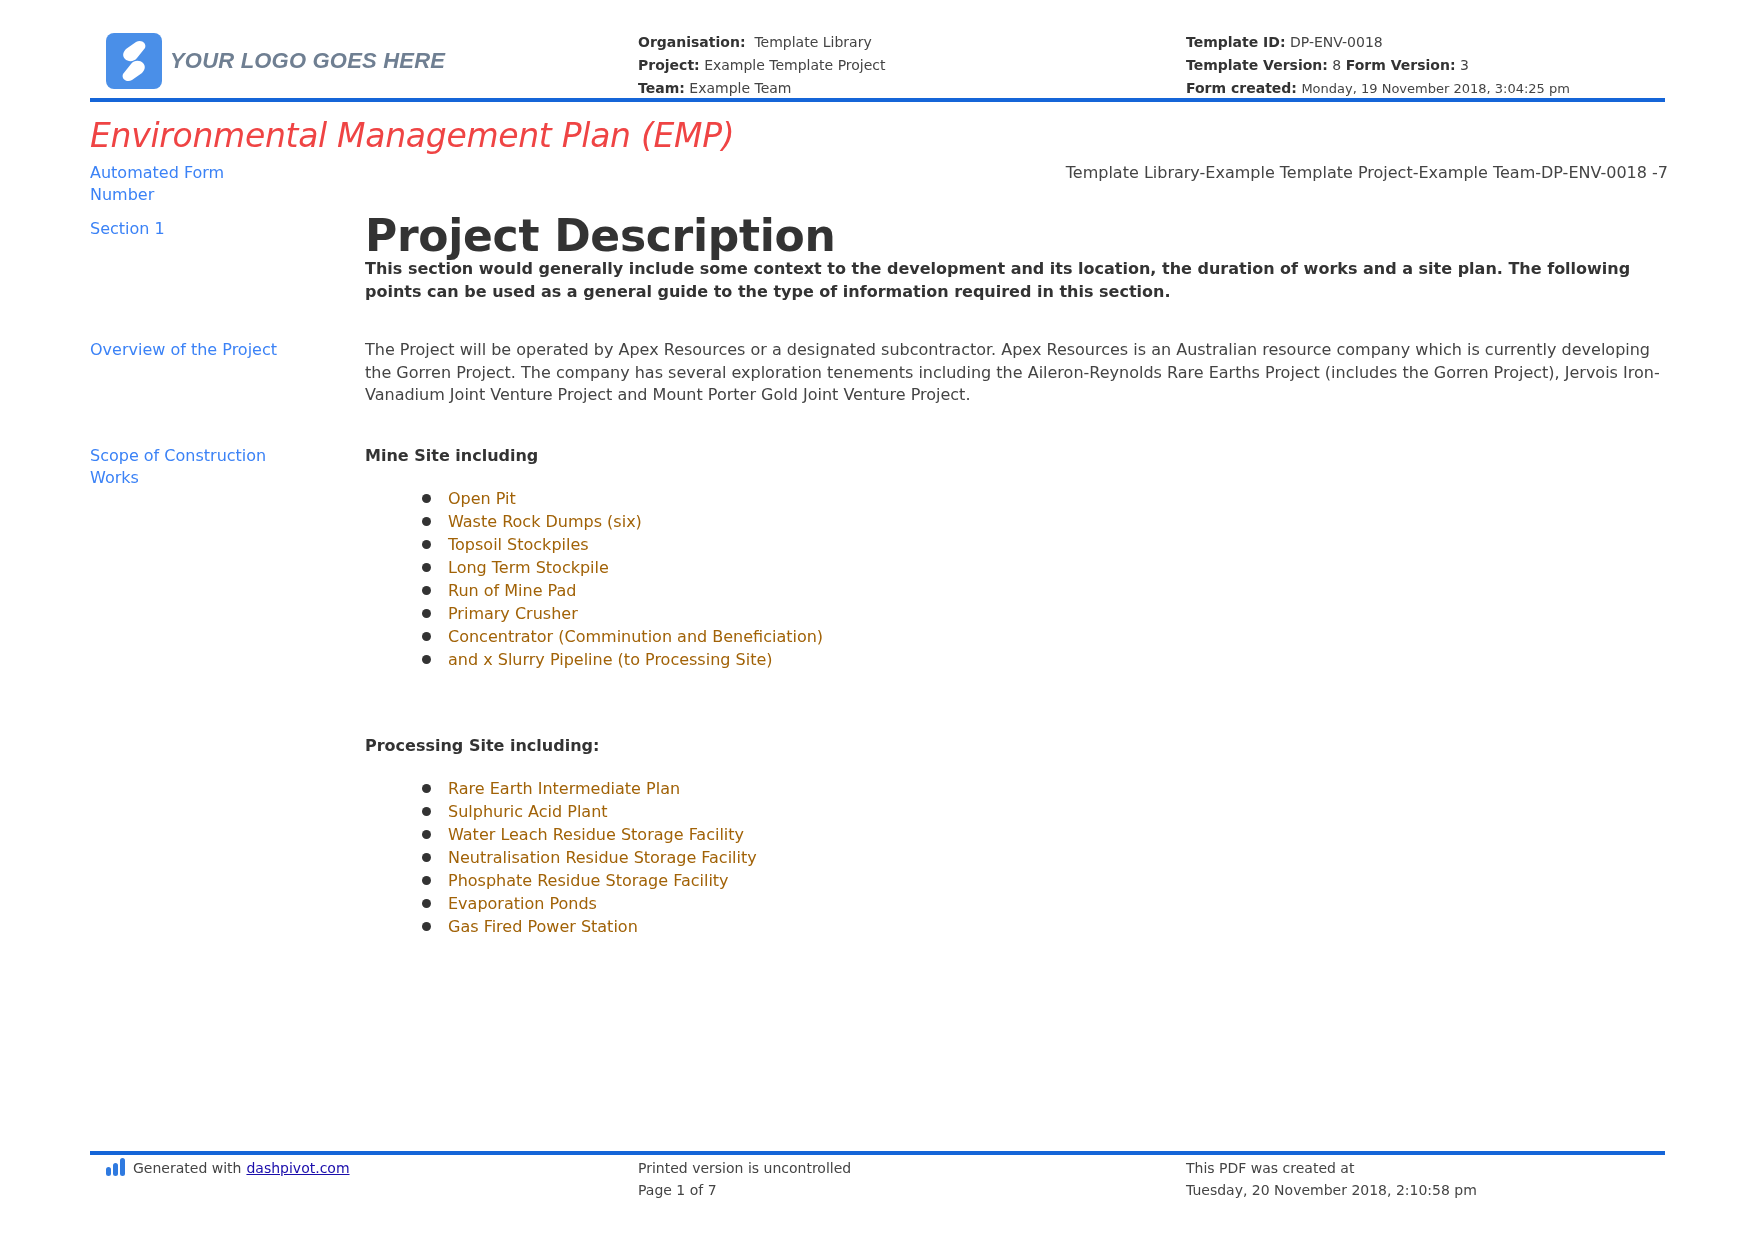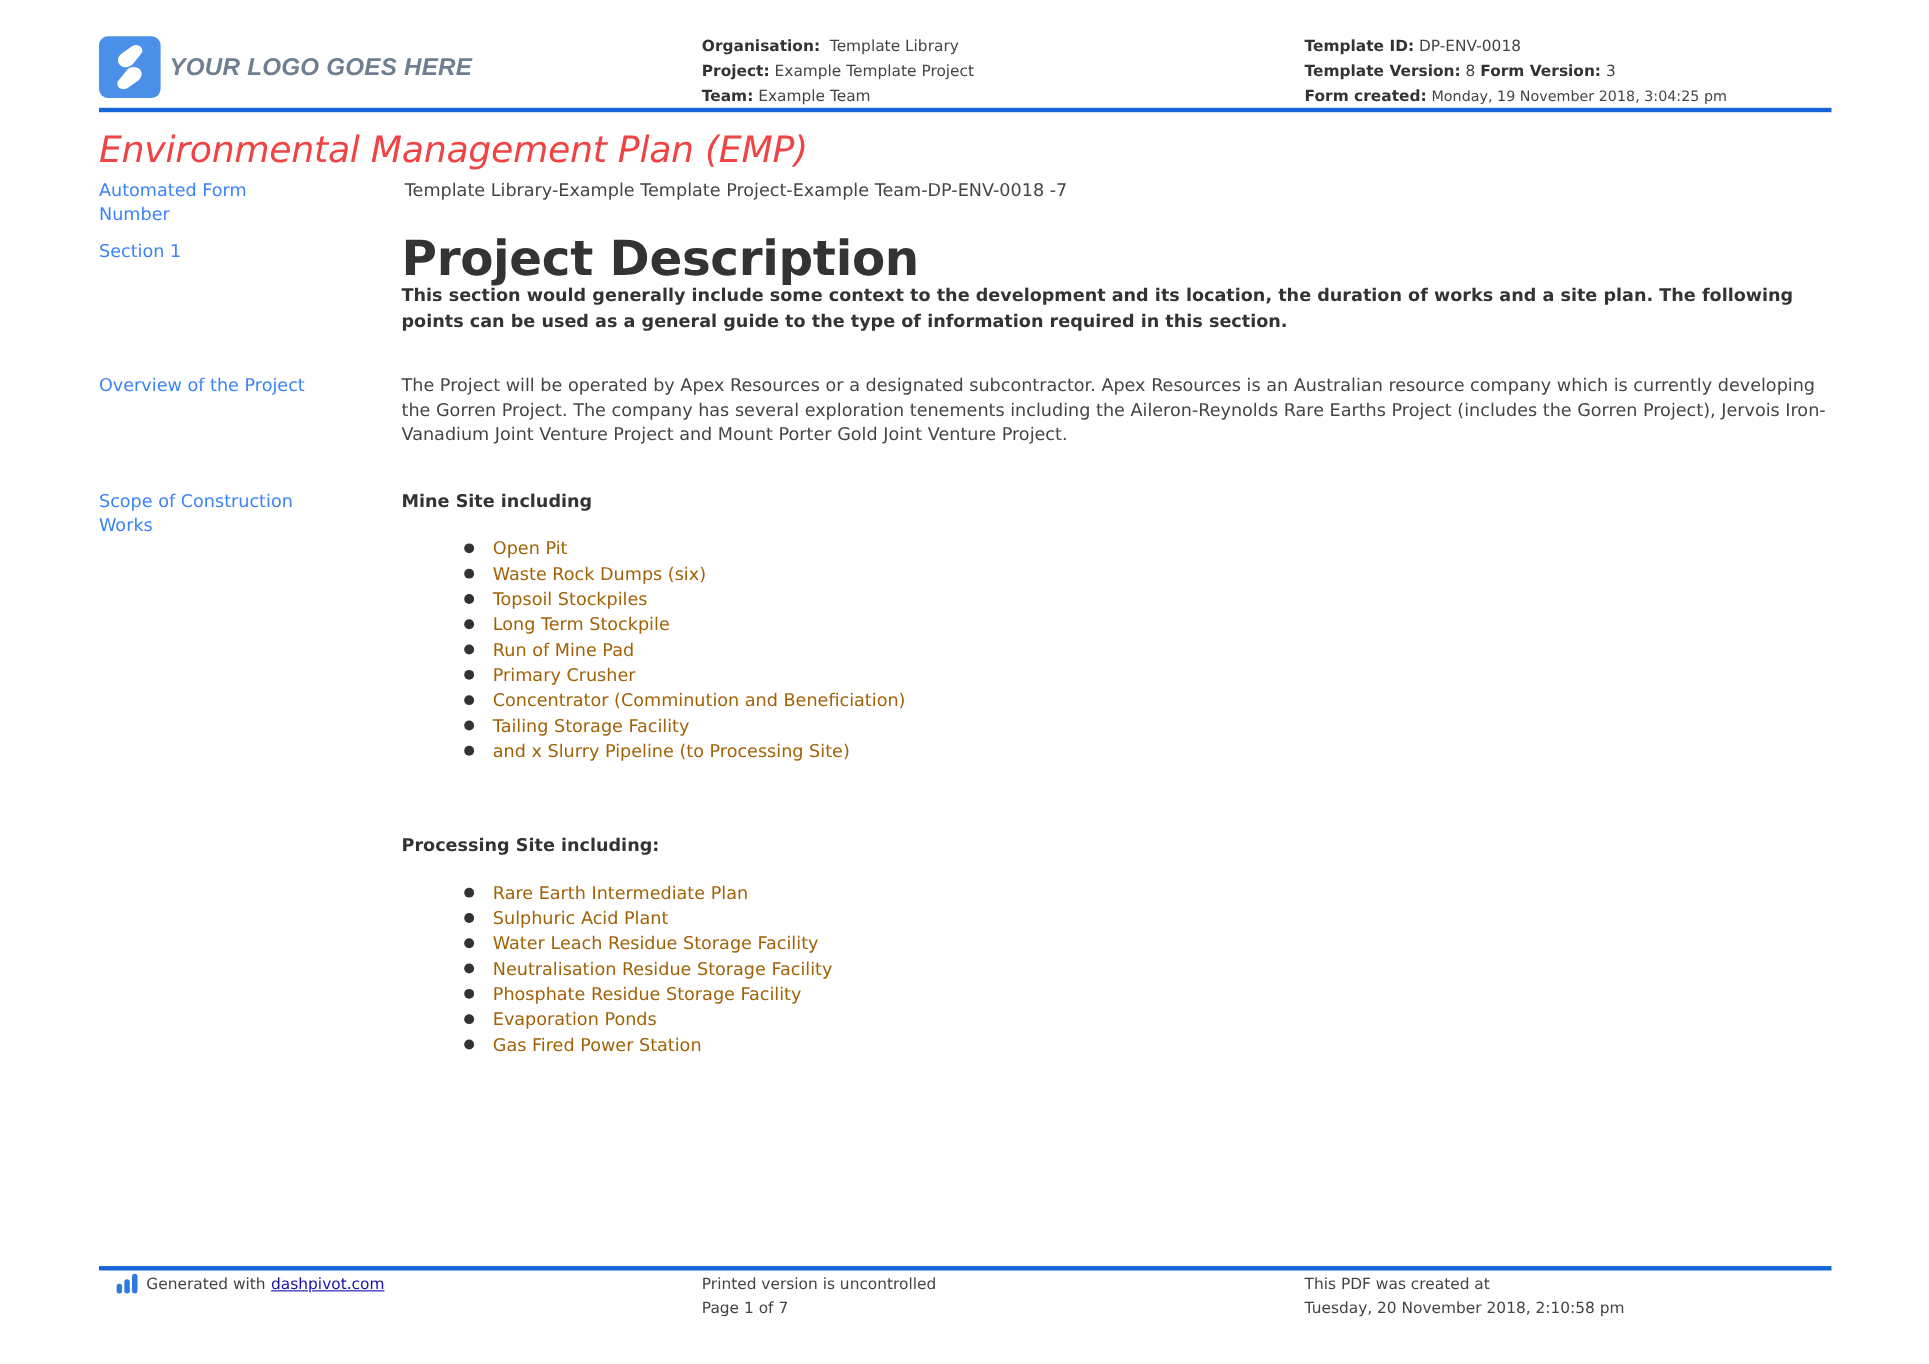--- a/index.html
+++ b/index.html
@@ -4,21 +4,21 @@
 <style>
   html, body { margin: 0; padding: 0; background: #ffffff; }
   body {
     width: 1754px; height: 1240px; position: relative; overflow: hidden;
     font-family: "DejaVu Sans", sans-serif; color: #333333;
   }
   .page { position: absolute; left: 0; top: 0; width: 1754px; height: 1240px; }
 
   
   .header { position: absolute; left: 90px; top: 28px; width: 1575px; height: 70px; }
-  .logo { position: absolute; left: 0; top: 5px; display: flex; align-items: center; }
+  .logo { position: absolute; left: 16px; top: 5px; display: flex; align-items: center; }
   .logo-icon { width: 56px; height: 56px; border-radius: 8px; background: #4a8fe8; display: flex; align-items: center; justify-content: center; }
   .logo-text { margin-left: 8px; font-family: "Liberation Sans", sans-serif; font-weight: bold; font-style: italic; font-size: 22px; color: #6f7f92; letter-spacing: 0.2px; }
   .meta-col { position: absolute; top: 3px; font-size: 14px; line-height: 23px; color: #444; }
   .meta-col b { color: #333; font-weight: bold; }
   .meta-col .small { font-size: 13px; }
   .meta-mid { left: 548px; }
   .meta-right { left: 1096px; }
   .header-bar { position: absolute; left: 90px; top: 98px; width: 1575px; height: 4px; background: #1565d8; }
 
   
@@ -73,21 +73,21 @@
       <div><b>Template Version:</b> <span>8</span> <b>Form Version:</b> <span>3</span></div>
       <div><b>Form created:</b> <span class="small">Monday, 19 November 2018, 3:04:25 pm</span></div>
     </div>
   </div>
   <div class="header-bar"></div>
 
   <div class="doc-title">Environmental Management Plan (EMP)</div>
 
   <div class="row" style="top:162px;">
     <div class="label">Automated Form Number</div>
-    <div class="value" style="left:278px;">Template Library-Example Template Project-Example Team-DP-ENV-0018   -7</div>
+    <div class="value" style="left:278px;text-align:right;">Template Library-Example Template Project-Example Team-DP-ENV-0018   -7</div>
   </div>
 
   <div class="row" style="top:218px;">
     <div class="label">Section 1</div>
     <div class="value" style="top:-2px;">
       <div class="section-heading">Project Description</div>
       <div class="section-desc">This section would generally include some context to the development and its location, the duration of works and a site plan. The following points can be used as a general guide to the type of information required in this section.</div>
     </div>
   </div>
 
@@ -103,21 +103,20 @@
       <div>
         <div class="sub-heading">Mine Site including</div>
         <ul class="bullets">
           <li><span class="dot"></span><span>Open Pit</span></li>
           <li><span class="dot"></span><span>Waste Rock Dumps (six)</span></li>
           <li><span class="dot"></span><span>Topsoil Stockpiles</span></li>
           <li><span class="dot"></span><span>Long Term Stockpile</span></li>
           <li><span class="dot"></span><span>Run of Mine Pad</span></li>
           <li><span class="dot"></span><span>Primary Crusher</span></li>
           <li><span class="dot"></span><span>Concentrator (Comminution and Beneficiation)</span></li>
-          <li><span class="dot"></span><span>Tailing Storage Facility</span></li>
           <li><span class="dot"></span><span>and x Slurry Pipeline (to Processing Site)</span></li>
         </ul>
       </div>
 
       <div style="margin-top:64px;">
         <div class="sub-heading">Processing Site including:</div>
         <ul class="bullets">
           <li><span class="dot"></span><span>Rare Earth Intermediate Plan</span></li>
           <li><span class="dot"></span><span>Sulphuric Acid Plant</span></li>
           <li><span class="dot"></span><span>Water Leach Residue Storage Facility</span></li>

